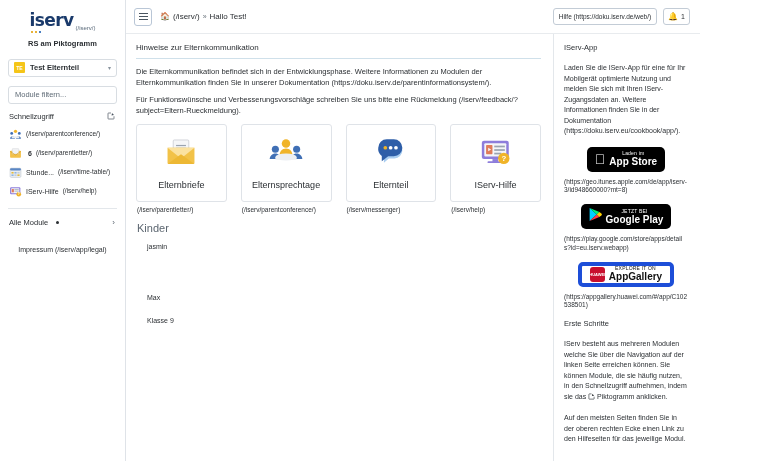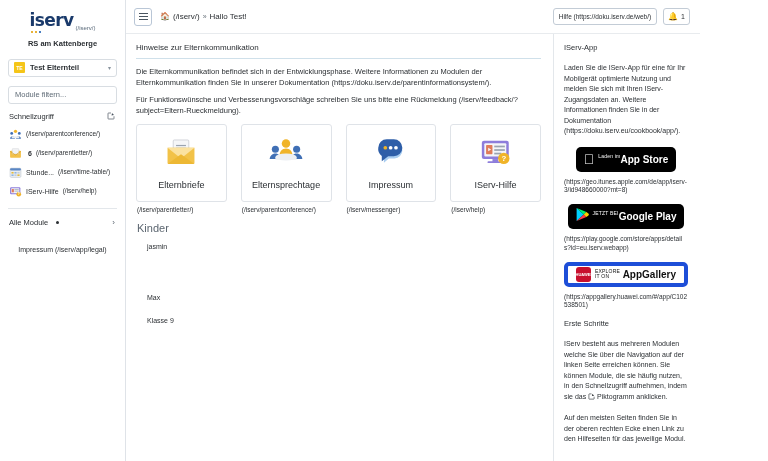--- a/index.html
+++ b/index.html
@@ -178,21 +178,21 @@
   .store-badge-wrap { display: flex; justify-content: center; margin: 4px 0 6px 0; }
   .badge-link { font-size: 6.5px; color: #2b2f33; line-height: 1.35;
                 word-break: break-all; margin-bottom: 9px; }
 
   .badge {
     border-radius: 5px; height: 25px; display: flex; align-items: center;
     gap: 4px; padding: 0 8px; cursor: pointer;
   }
   .badge-dark { background: #000; color: #fff; }
   .badge-white { background: #fff; border: 4px solid #1d4ed8; color: #111; }
-  .badge-lines { display: flex; flex-direction: row; line-height: 1; }
+  .badge-lines { display: flex; flex-direction: column; line-height: 1; text-align: center; }
   .badge-small { font-size: 5px; letter-spacing: 0.2px; }
   .badge-big { font-size: 10px; font-weight: bold; margin-top: 1px; }
   .apple-glyph { font-size: 14px; line-height: 1; }
   .huawei-mark {
     width: 15px; height: 15px; background: #c8102e; border-radius: 3px;
     display: flex; align-items: center; justify-content: center;
     color: #fff; font-size: 4px; font-weight: bold;
   }
   .r-sec-title { font-size: 7.5px; color: #2b2f33; margin: 4px 0 11px 0; }
   .inline-ico { display: inline-block; vertical-align: -1px; }
@@ -210,21 +210,21 @@
           <span class="logo-text">iserv</span>
           <span class="logo-underline"></span>
           <span class="logo-dots">
               <i></i>
               <i></i>
               <i></i>
             </span>
         </span>
         <span class="brand-link">(/iserv/)</span>
       </div>
-      <div class="school-name">RS am Kattenberge</div>
+      <div class="school-name">RS am Piktogramm</div>
     </div>
 
     <div class="user-select">
       <span class="user-badge">TE</span>
       <span class="user-name">Test Elternteil</span>
       <span class="caret">▾</span>
     </div>
 
     <div class="filter-box">
       <span>Module filtern...</span>
@@ -388,21 +388,21 @@
             <div class="tile">
               <span>
                 <svg width="34" height="34" viewBox="0 0 48 48">
                   <path d="M12 22a11 11 0 0 1 11-11h6a11 11 0 0 1 0 22h-8l-7 6v-6.5A11 11 0 0 1 12 22z" fill="#a9cdf0"></path>
                   <path d="M6 18a12 12 0 0 1 12-12h10a12 12 0 0 1 0 24h-8l-9 7v-7.5A12 12 0 0 1 6 18z" fill="#2e5ea8"></path>
                   <circle cx="16" cy="18" r="2.6" fill="#f0b429"></circle>
                   <circle cx="23.5" cy="18" r="2.6" fill="#ffffff"></circle>
                   <circle cx="31" cy="18" r="2.6" fill="#ffffff"></circle>
                 </svg>
               </span>
-              <span class="tile-label">Impressum</span>
+              <span class="tile-label">Elternteil</span>
             </div>
             <div class="tile-url">(/iserv/messenger)</div>
           </div>
 
           <div class="tile-cell">
             <div class="tile">
               <span>
                 <svg width="34" height="34" viewBox="0 0 48 48">
                   <rect x="4" y="8" width="38" height="26" rx="3" fill="#8d7ddb"></rect>
                   <rect x="7.5" y="11.5" width="31" height="19" rx="1.5" fill="#f4f5f8"></rect>

